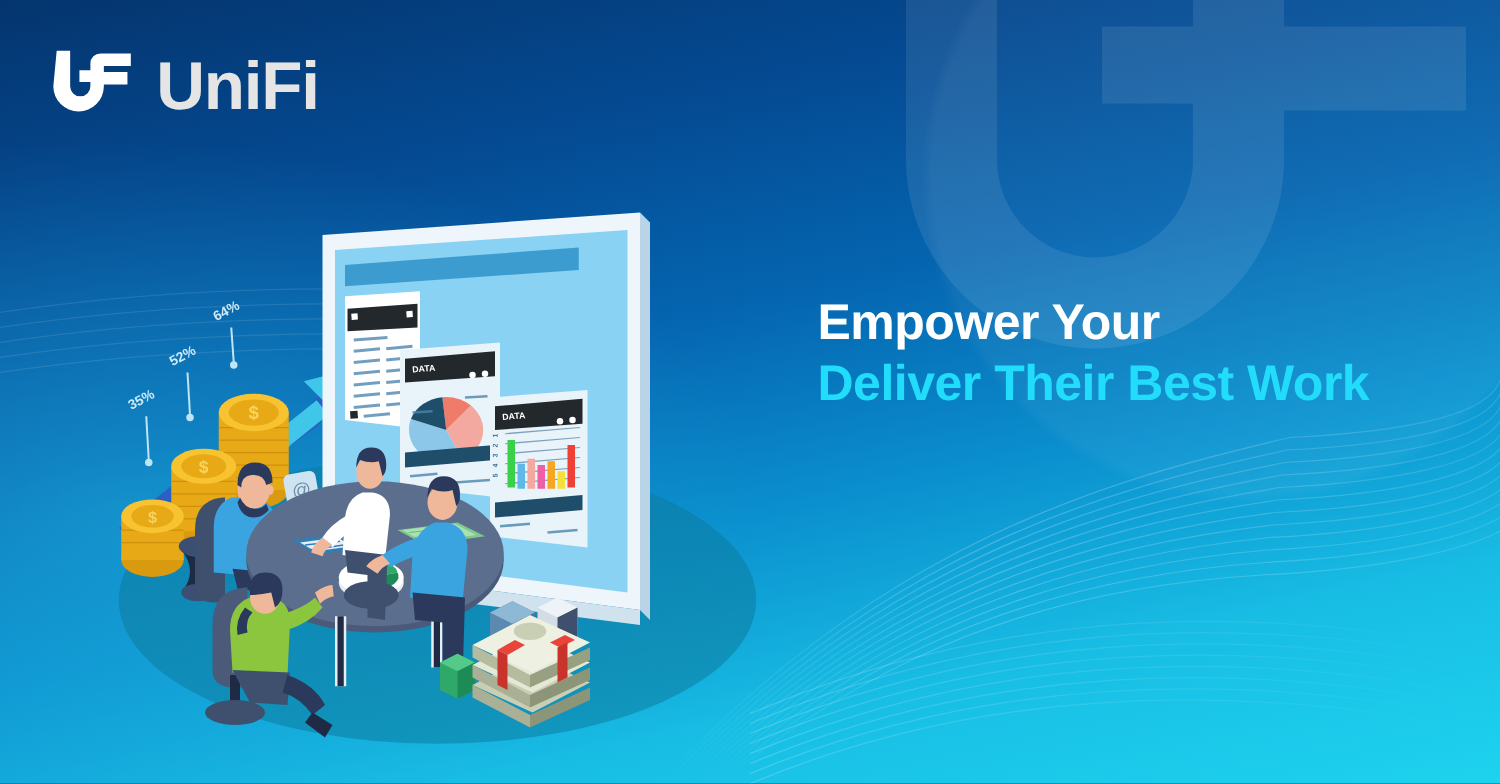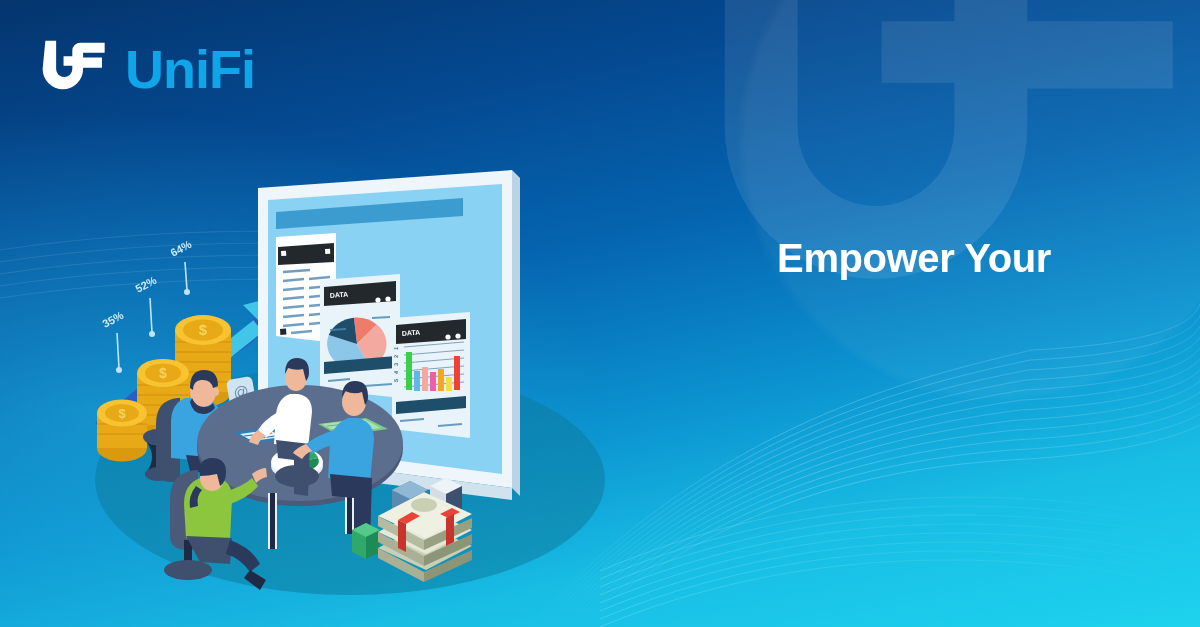--- a/index.html
+++ b/index.html
@@ -33,26 +33,26 @@
   .bg-arc {
     position:absolute; right:-110px; top:-170px; width:620px; height:620px;
     border-radius:50%;
     background:radial-gradient(circle, rgba(255,255,255,.045) 58%, rgba(255,255,255,0) 60%);
   }
 
   
   .logo { position:absolute; left:41px; top:38px; display:flex; align-items:center; gap:16px; }
   .logo-mark { width:68px; height:62px; }
   .logo-word {
-    color:#0ea5e9; font-size:54px; font-weight:bold; letter-spacing:-1px; line-height:1;
+    color:#e5e5e5; font-size:54px; font-weight:bold; letter-spacing:-1px; line-height:1;
   }
 
   
   .headline {
-    position:absolute; left:654px; top:234px; width:520px;text-align:center;
+    position:absolute; left:654px; top:234px; width:520px;
   }
   .headline div {
     font-size:40px; font-weight:bold; line-height:1.22;
     letter-spacing:-.4px; white-space:nowrap;
   }
   .hl-white { color:#ffffff; }
   .hl-accent { color:#21dcfa; }
 
   
   .illus { position:absolute; left:0; top:0; width:680px; height:627px; }
@@ -118,20 +118,21 @@
 
   <div class="logo">
     <svg class="logo-mark" viewBox="0 0 100 92">
       <path d="M6 4 h16 v42 a12 12 0 0 0 24 0 v-5 h-13 v-14 h13 v-8 a12 12 0 0 1 12-12 h36 v15 h-32 v7 h28 v15 h-28 v2 a30 30 0 0 1 -60 0 z" fill="#ffffff"></path>
     </svg>
     <span class="logo-word">UniFi</span>
   </div>
 
   <div class="headline">
     <div class="hl-white">Empower Your</div>
+    <div class="hl-accent">Deliver Their Best Work</div>
   </div>
 
   <svg class="illus" viewBox="0 0 680 627">
 
     <ellipse cx="350" cy="480" rx="255" ry="115" fill="#0d7c9e" opacity=".55"></ellipse>
 
     <g>
       <path d="M100 428 L150 388 L172 404 L225 352 L248 336 L262 320" stroke="#2a5fc4" stroke-width="15" fill="none" stroke-linejoin="round"></path>
       <path d="M150 388 L172 404 L228 350 L258 326" stroke="#3fc6e8" stroke-width="15" fill="none" stroke-linejoin="round"></path>
       <path d="M243 305 L282 295 L272 334 Z" fill="#3fc6e8"></path>

